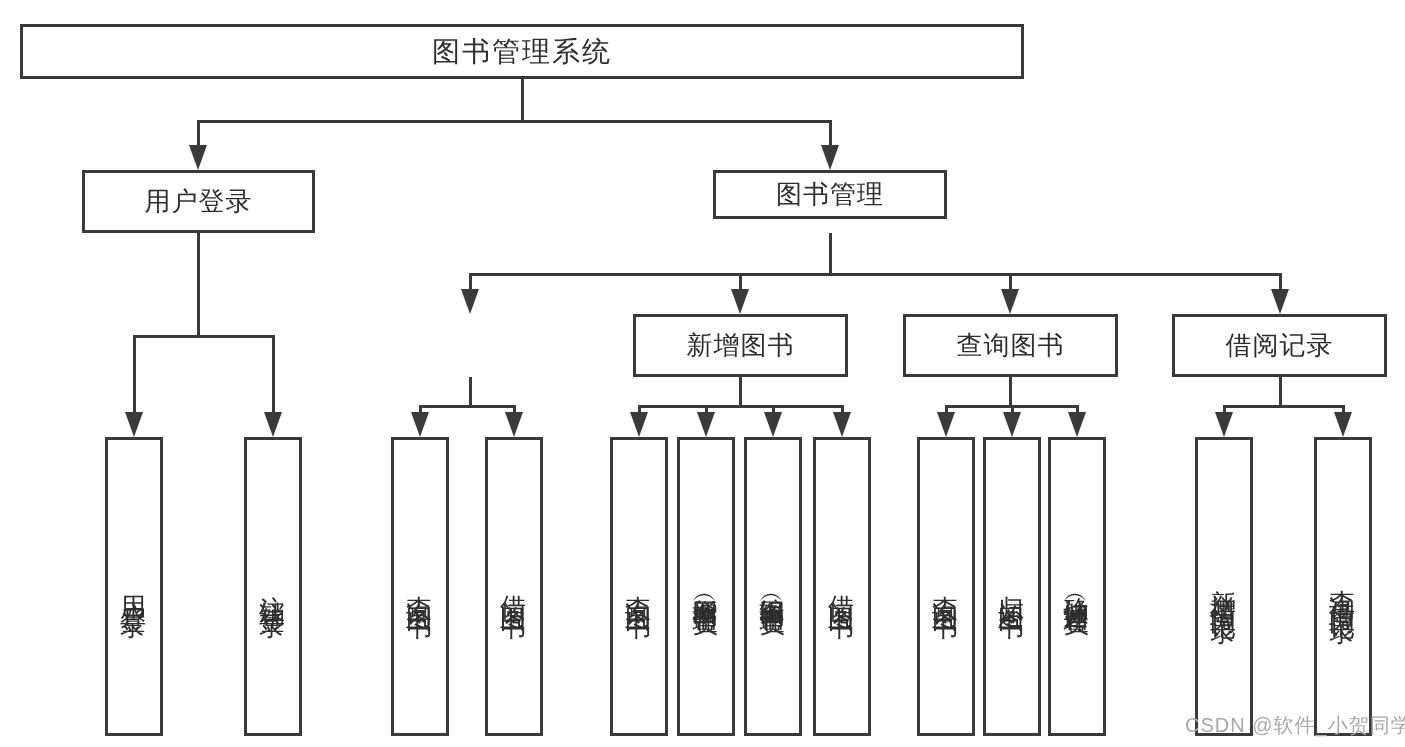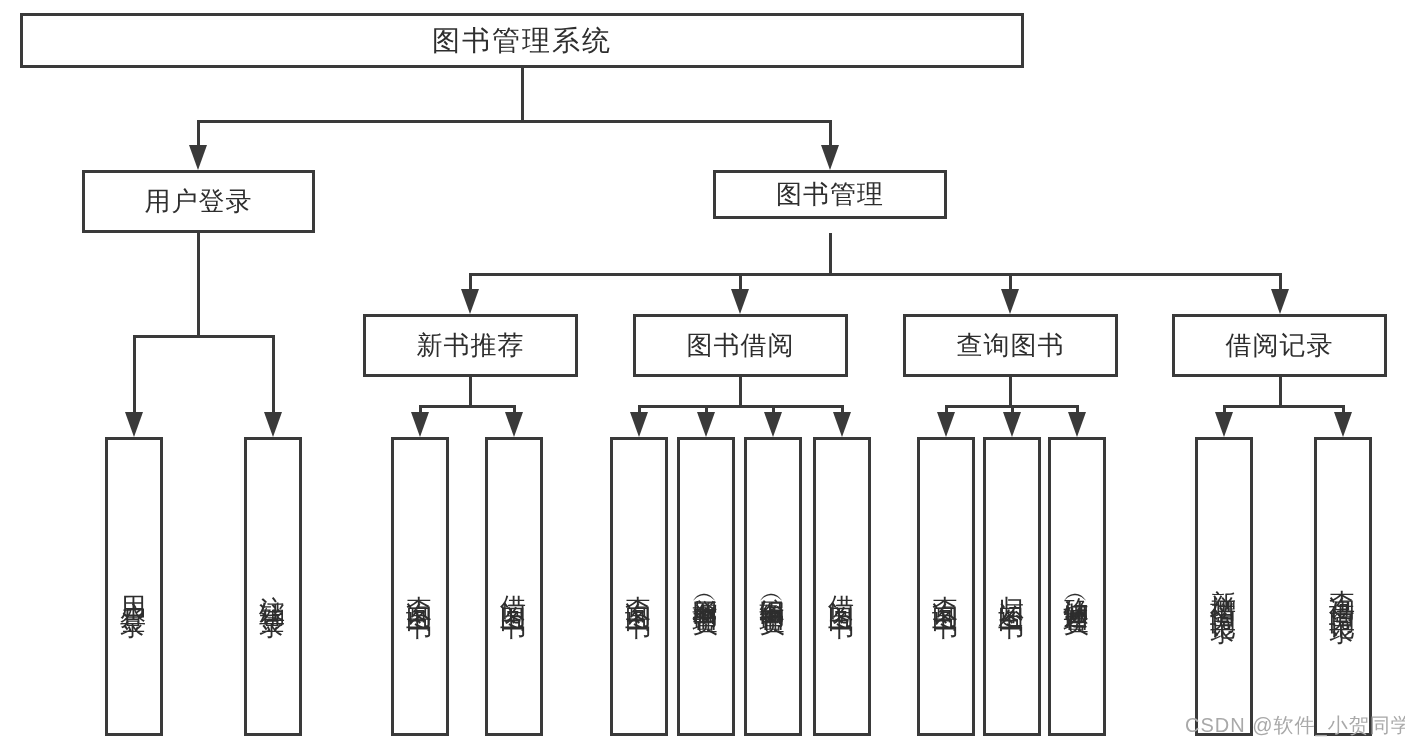--- a/index.html
+++ b/index.html
@@ -108,29 +108,28 @@
   <i class="arr" style="left:1003px;top:412px"></i>
   <i class="arr" style="left:1068px;top:412px"></i>
 
   <i class="ln" style="left:1278.5px;top:377px;width:3px;height:31px"></i>
   <i class="ln" style="left:1224px;top:405px;width:119px;height:3px"></i>
   <i class="ln" style="left:1222.5px;top:405px;width:3px;height:12px"></i>
   <i class="ln" style="left:1341.5px;top:405px;width:3px;height:12px"></i>
   <i class="arr" style="left:1215px;top:412px"></i>
   <i class="arr" style="left:1334px;top:412px"></i>
 
-  <div class="box rootbox" style="left:20px;top:13px;width:1004px;height:55px">图书管理系统</div>
+  <div class="box rootbox" style="left:20px;top:24px;width:1004px;height:55px">图书管理系统</div>
 
   <div class="box hbox" style="left:82px;top:170px;width:233px;height:63px">用户登录</div>
 
   <div class="box hbox" style="left:713px;top:170px;width:234px;height:49px">图书管理</div>
 
-  <div class="box hbox" style="left:363px;top:314px;width:215px;height:63px">新书推荐</div>
 
-  <div class="box hbox" style="left:633px;top:314px;width:215px;height:63px">图书借阅</div>
+  <div class="box hbox" style="left:633px;top:314px;width:215px;height:63px">新增图书</div>
 
   <div class="box hbox" style="left:903px;top:314px;width:215px;height:63px">查询图书</div>
 
   <div class="box hbox" style="left:1172px;top:314px;width:215px;height:63px">借阅记录</div>
 
   <div class="box vbox" style="left:105px;top:437px;width:58px;height:299px">用户登录</div>
 
   <div class="box vbox" style="left:244px;top:437px;width:58px;height:299px">注销登录</div>
 
   <div class="box vbox" style="left:391px;top:437px;width:58px;height:299px">查询图书</div>

